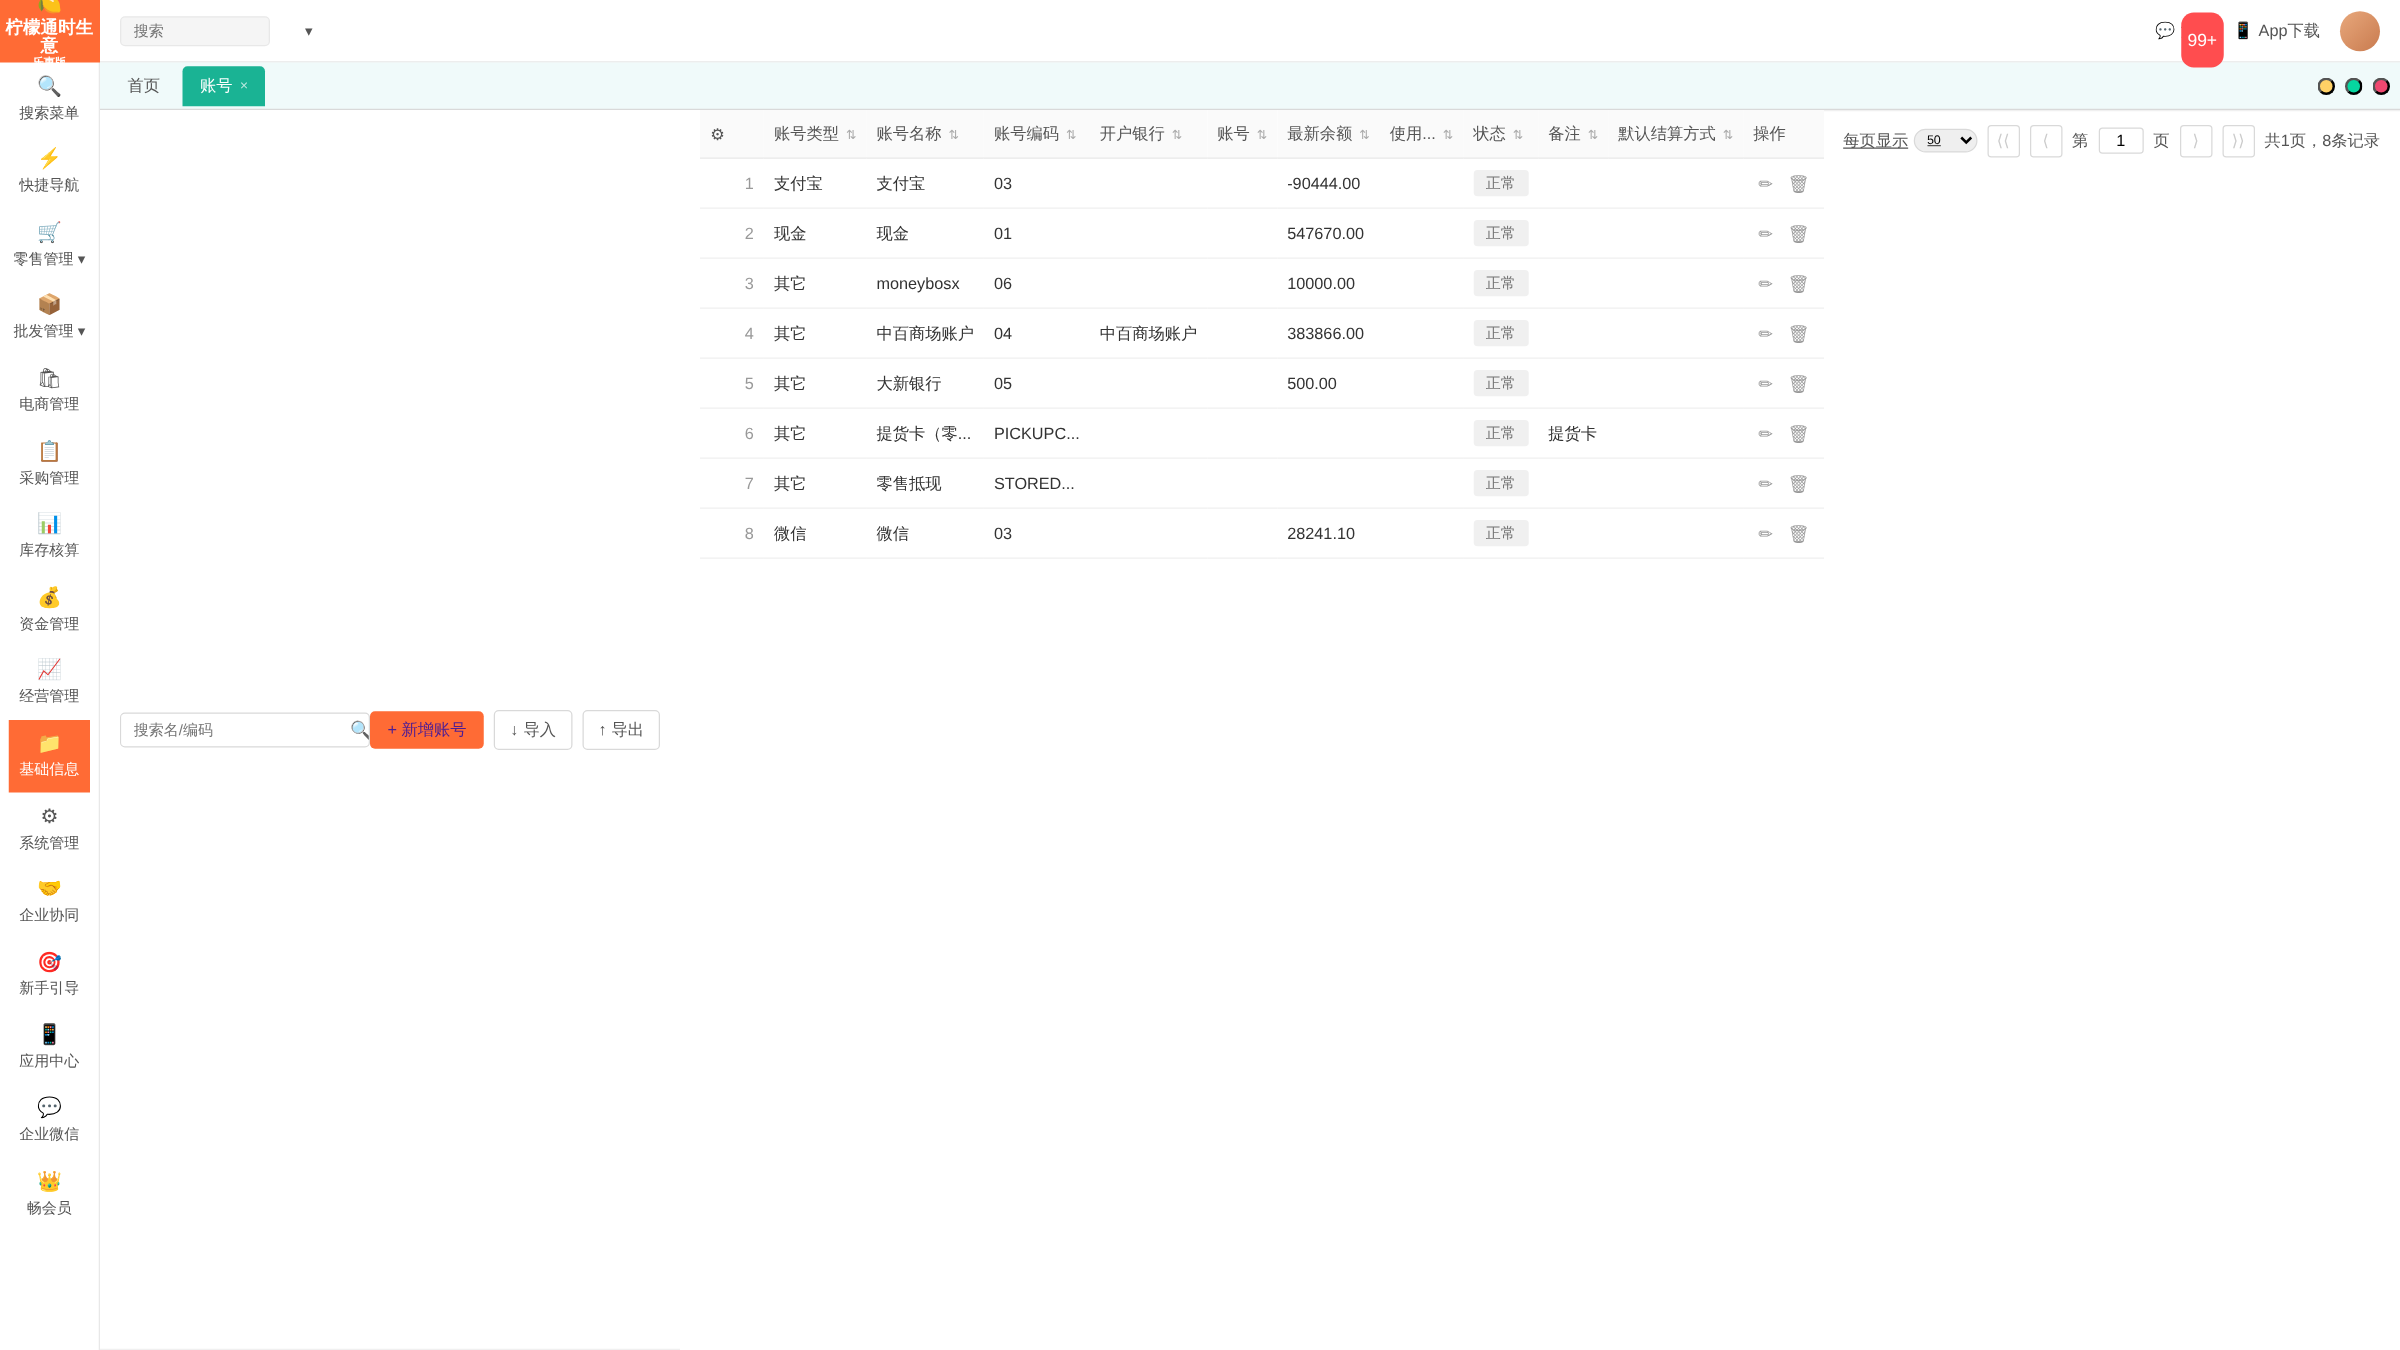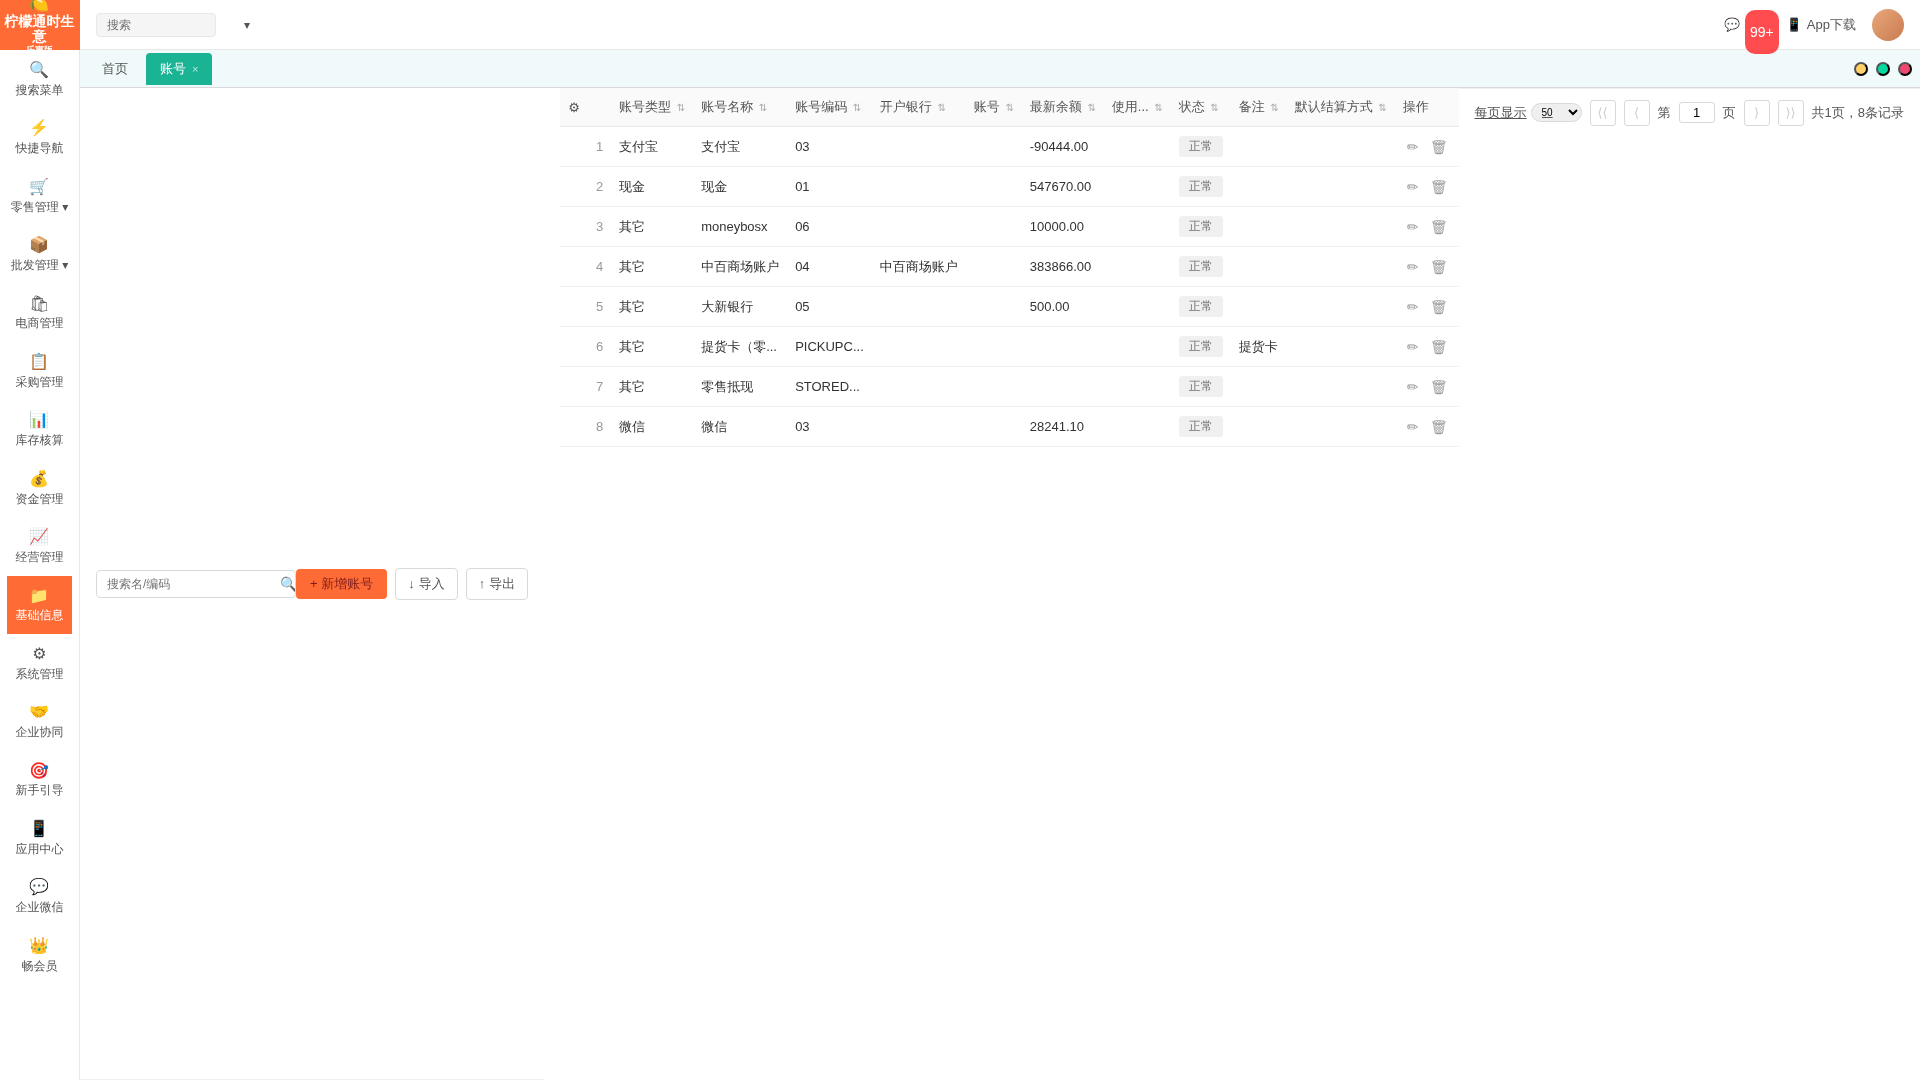--- a/index.html
+++ b/index.html
@@ -218,21 +218,21 @@
       color: #999;
       font-size: 14px;
     }
     .toolbar-right {
       display: flex;
       align-items: center;
       gap: 8px;
     }
     .btn-primary {
       background: #ff6b35;
-      color: #7f1d1d;
+      color: #4c1d95;
       border: none;
       border-radius: 4px;
       padding: 6px 14px;
       cursor: pointer;
       font-size: 13px;
       display: flex;
       align-items: center;
       gap: 4px;
     }
     .btn-default {

